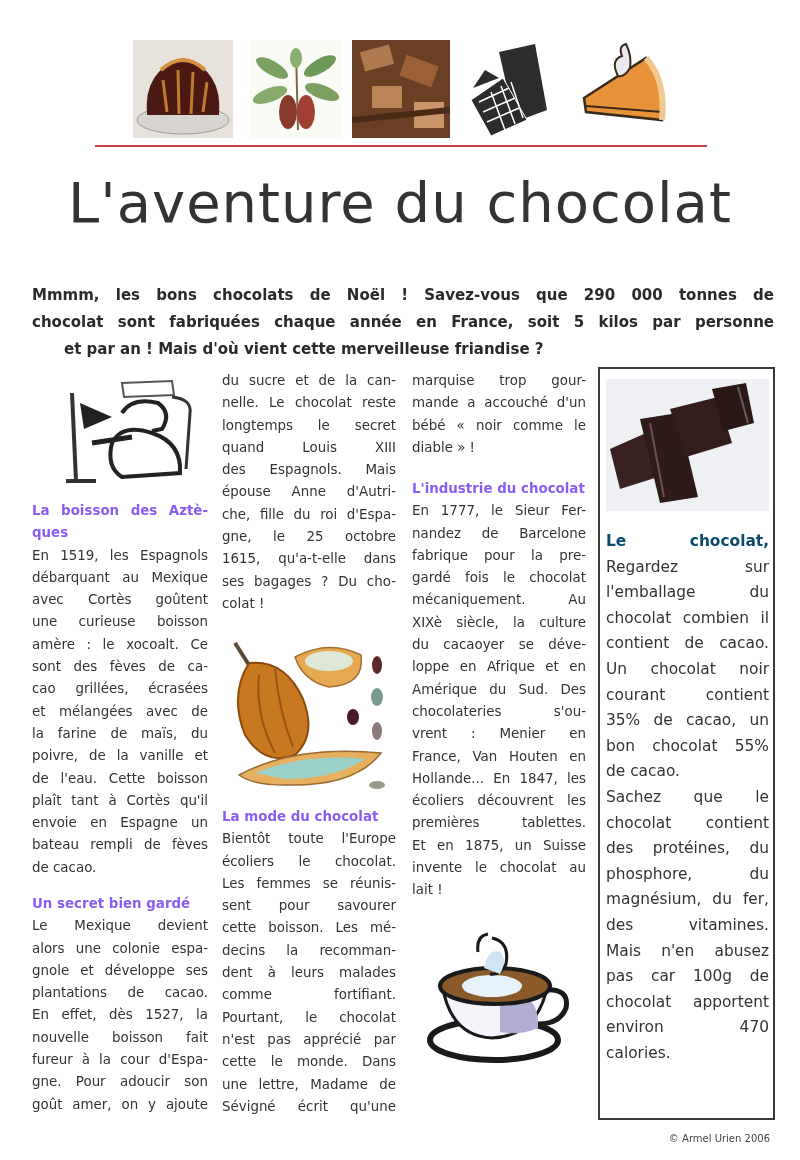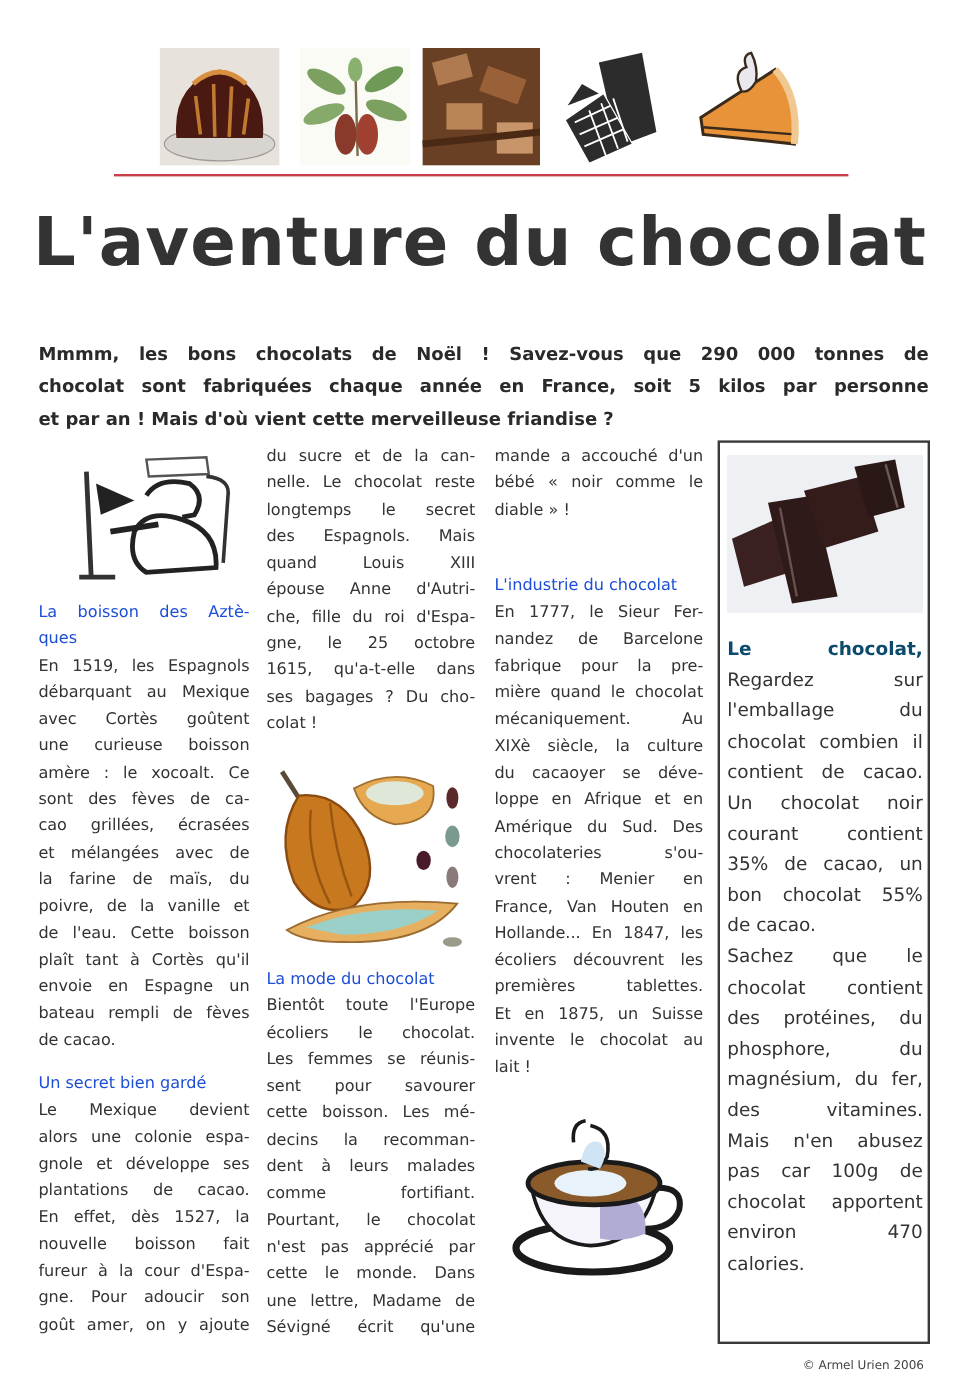--- a/index.html
+++ b/index.html
@@ -4,31 +4,31 @@
 <style>
   * { box-sizing: border-box; margin: 0; padding: 0; }
   html, body { width: 800px; height: 1160px; background: #ffffff; overflow: hidden; }
   body { position: relative; font-family: "DejaVu Sans", sans-serif; color: #2a2a2a; }
 
   .banner { position: absolute; top: 40px; left: 130px; width: 540px; height: 100px; }
   .banner .pic { position: absolute; top: 0; height: 98px; }
   .rule { position: absolute; top: 145px; left: 95px; width: 612px; height: 2px; background: #c8404a; }
 
   .title { position: absolute; top: 170px; left: 0; width: 800px; text-align: center;
-           font-size: 56px; font-weight: bold; color: #333333; letter-spacing: 1px; }
+           font-size: 56px; font-weight: normal; color: #333333; letter-spacing: 1px; }
 
   .intro { position: absolute; top: 282px; left: 32px; width: 742px; font-size: 15px;
            font-weight: bold; line-height: 27px; color: #2a2a2a; }
   .intro .ln { display: block; text-align: justify; text-align-last: justify; white-space: nowrap; height: 27px; }
-  .intro .ln.last { text-align-last: left; }
+  .intro .ln.last { text-align-last: left; margin-left: 32px; }
 
   .col { position: absolute; font-size: 13.4px; line-height: 22.3px; color: #333; }
   .col .ln { display: block; height: 22.3px; white-space: nowrap; text-align: justify; text-align-last: justify; overflow: hidden; }
   .col .ln.l { text-align-last: left; }
-  .col .hd { font-weight: normal; color: #1d4ed8; }
+  .col .hd { font-weight: bold; color: #8b5cf6; }
 
   #col1 { left: 32px; top: 500px; width: 176px; }
   #col1b { left: 32px; top: 893px; width: 176px; }
   #col2 { left: 222px; top: 370px; width: 174px; }
   #col2b { left: 222px; top: 806px; width: 174px; }
   #col3 { left: 412px; top: 370px; width: 174px; }
   #col3b { left: 412px; top: 478px; width: 174px; }
 
   .sidebox { position: absolute; left: 598px; top: 367px; width: 177px; height: 753px;
              border: 2px solid #3a3a3a; }
@@ -141,22 +141,22 @@
   <span class="ln">nouvelle boisson fait</span>
   <span class="ln">fureur à la cour d'Espa-</span>
   <span class="ln">gne. Pour adoucir son</span>
   <span class="ln">goût amer, on y ajoute</span>
 </div>
 
 <div class="col" id="col2">
   <span class="ln">du sucre et de la can-</span>
   <span class="ln">nelle. Le chocolat reste</span>
   <span class="ln">longtemps le secret</span>
+  <span class="ln">quand Louis XIII</span>
   <span class="ln">des Espagnols. Mais</span>
-  <span class="ln">quand Louis XIII</span>
   <span class="ln">épouse Anne d'Autri-</span>
   <span class="ln">che, fille du roi d'Espa-</span>
   <span class="ln">gne, le 25 octobre</span>
   <span class="ln">1615, qu'a-t-elle dans</span>
   <span class="ln">ses bagages ? Du cho-</span>
   <span class="ln l">colat !</span>
 </div>
 
 <svg class="pic-pod" viewBox="0 0 170 160">
   <rect width="170" height="160" fill="#fff"></rect>
@@ -185,31 +185,32 @@
   <span class="ln">dent à leurs malades</span>
   <span class="ln">comme fortifiant.</span>
   <span class="ln">Pourtant, le chocolat</span>
   <span class="ln">n'est pas apprécié par</span>
   <span class="ln">cette le monde. Dans</span>
   <span class="ln">une lettre, Madame de</span>
   <span class="ln">Sévigné écrit qu'une</span>
 </div>
 
 <div class="col" id="col3">
+  <span class="ln">marquise trop gour-</span>
   <span class="ln">mande a accouché d'un</span>
   <span class="ln">bébé « noir comme le</span>
   <span class="ln l">diable » !</span>
 </div>
 
 <div class="col" id="col3b">
   <span class="ln l hd">L'industrie du chocolat</span>
   <span class="ln">En 1777, le Sieur Fer-</span>
   <span class="ln">nandez de Barcelone</span>
   <span class="ln">fabrique pour la pre-</span>
-  <span class="ln">mière quand le chocolat</span>
+  <span class="ln">gardé fois le chocolat</span>
   <span class="ln">mécaniquement. Au</span>
   <span class="ln">XIXè siècle, la culture</span>
   <span class="ln">du cacaoyer se déve-</span>
   <span class="ln">loppe en Afrique et en</span>
   <span class="ln">Amérique du Sud. Des</span>
   <span class="ln">chocolateries s'ou-</span>
   <span class="ln">vrent : Menier en</span>
   <span class="ln">France, Van Houten en</span>
   <span class="ln">Hollande... En 1847, les</span>
   <span class="ln">écoliers découvrent les</span>

